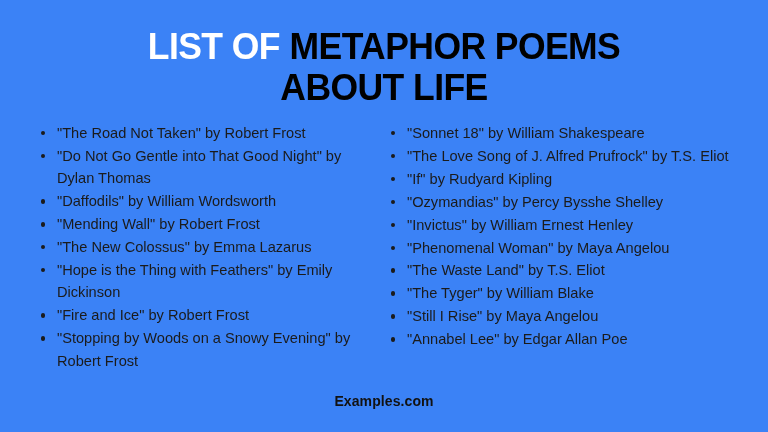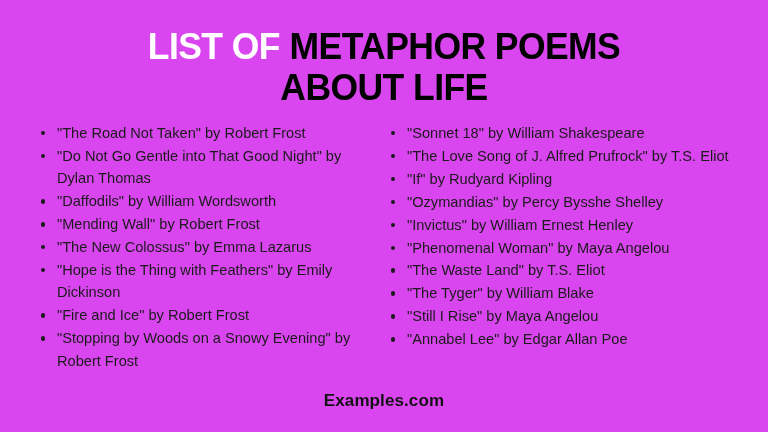--- a/index.html
+++ b/index.html
@@ -12,21 +12,21 @@
     overflow: hidden;
     background: #fbbf55;
     font-family: "Liberation Sans", sans-serif;
     -webkit-font-smoothing: antialiased;
   }
   .poster {
     position: relative;
     width: 768px;
     height: 432px;
     box-sizing: border-box;
-    background: #d946ef;
+    background: #3b82f6;
     display: flex;
     flex-direction: column;
   }
 
   
   .title-block {
     padding: 26px 40px 0 40px;
     text-align: center;
   }
   .title-line {
@@ -97,21 +97,21 @@
   
   .footer {
     flex: 0 0 auto;
     text-align: center;
     padding-bottom: 21px;
     padding-top: 4px;
   }
   .footer-brand {
     font-family: "Liberation Sans", sans-serif;
     font-weight: 700;
-    font-size: 17px;
+    font-size: 14px;
     line-height: 20px;
     letter-spacing: 0.1px;
     color: #121212;
   }
 </style>
 </head>
 <body>
 
 <div class="poster">
 

